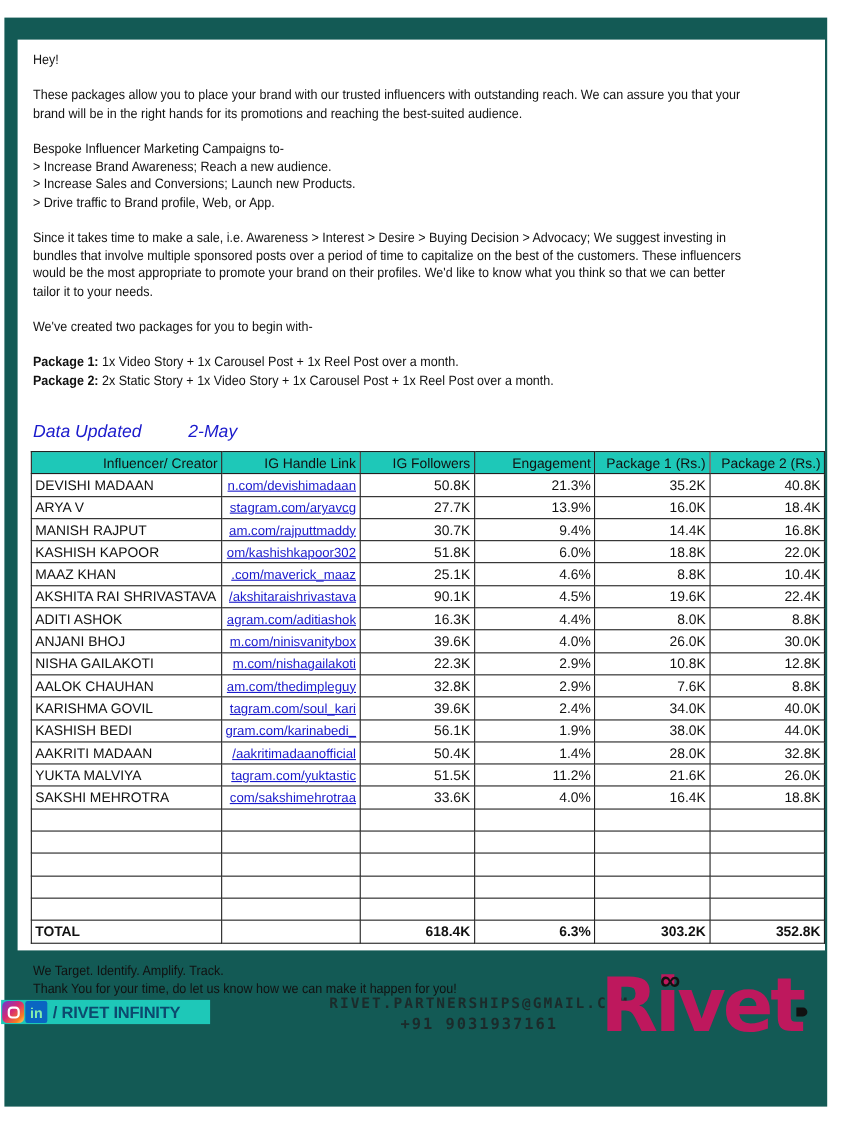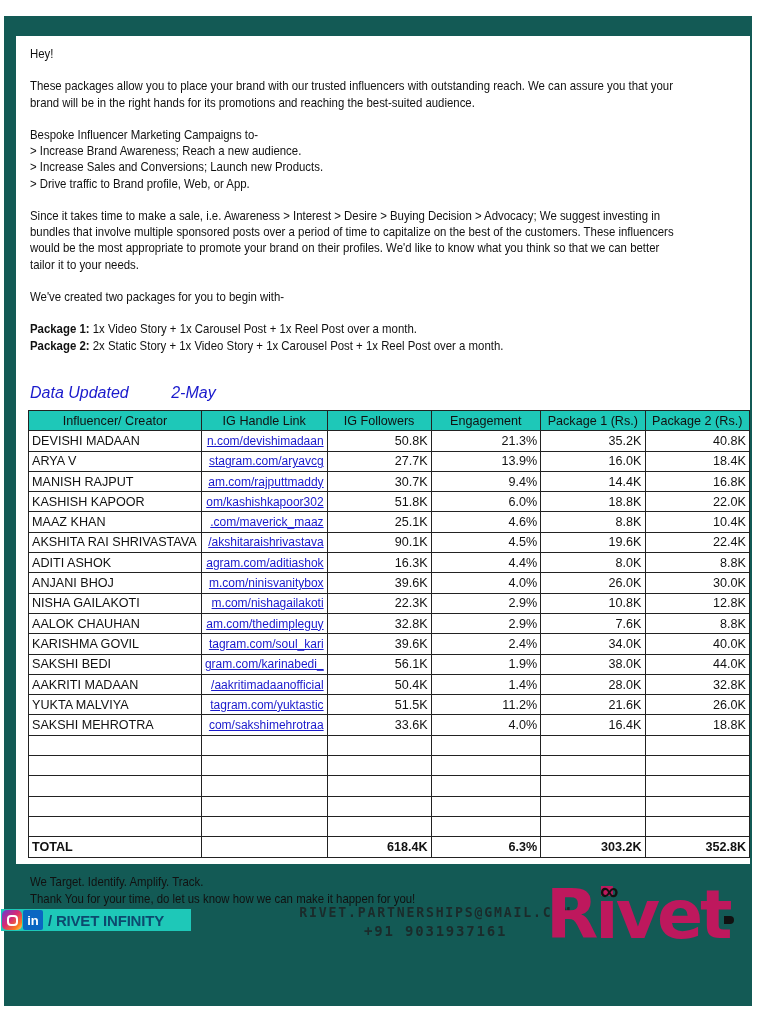--- a/index.html
+++ b/index.html
@@ -11,36 +11,36 @@
              transform:scaleX(0.92); transform-origin:left top; }
   .content p { margin:0; }
   .gap { height:16.2px; }
   .bold { font-weight:bold; }
   .updated { position:absolute; left:14px; top:348px; font-size:16px; font-style:italic; color:#1a1acc; }
   .updated span:last-child { margin-left:38px; }
 
   table.data { position:absolute; left:12px; top:374px; border-collapse:collapse; table-layout:fixed;
                font-size:12.6px; color:#111; }
   table.data td, table.data th { border:1.4px solid #222; height:19.3px; padding:0 3px; white-space:nowrap; overflow:hidden; }
-  table.data th { background:#1ec8b8; font-weight:normal; text-align:center; }
+  table.data th { background:#1ec8b8; font-weight:normal; text-align:right; }
   table.data td.num { text-align:right; }
   table.data td.link { color:#1a1acc; text-decoration:underline; font-size:12px; text-align:right; direction:rtl; }
   table.data td.link span { direction:ltr; unicode-bidi:bidi-override; }
   table.data tr.total td { font-weight:bold; }
 
   .closing { position:absolute; left:14px; top:838px; font-size:12.4px; line-height:16.5px; color:#111;
              transform:scaleX(0.92); transform-origin:left top; }
   .closing p { margin:0; }
 
   .social { position:absolute; left:1px; top:909px; height:22px; width:190px; background:#1ec8b8; display:flex; align-items:center; }
   .ig { width:20px; height:20px; border-radius:5px; margin-left:1px;
         background:linear-gradient(135deg,#6a3bd1 0%,#d62976 45%,#fa7e1e 80%,#feda75 100%);
         display:flex; align-items:center; justify-content:center; }
   .ig::before { content:""; width:11px; height:11px; border:2px solid #fff; border-radius:4px; box-sizing:border-box; }
-  .li { width:20px; height:20px; background:#0a66c2; color:#ffffff; font-weight:bold; font-size:13px;
+  .li { width:20px; height:20px; background:#0a66c2; color:#86efac; font-weight:bold; font-size:13px;
         display:flex; align-items:center; justify-content:center; margin-left:1px; border-radius:2px; }
   .social-text { font-weight:bold; font-size:15px; color:#0c4a6e; margin-left:5px; letter-spacing:-0.2px; }
 
   .contact { position:absolute; right:196px; top:903px; text-align:center; color:#1b2b2b; font-weight:bold;
              font-family:"DejaVu Sans Mono", monospace; letter-spacing:1.8px; line-height:19px; }
   .contact .email { font-size:13.2px; }
   .contact .phone { font-size:14px; }
 
   .logo { position:absolute; left:546px; top:880px; width:190px; height:70px; }
   .logo .word { position:absolute; left:0; top:0; font-size:68px; font-weight:bold; color:#be185d;
@@ -183,21 +183,21 @@
         </tr>
         <tr>
           <td>KARISHMA GOVIL</td>
           <td class="link"><span>tagram.com/soul_kari</span></td>
           <td class="num">39.6K</td>
           <td class="num">2.4%</td>
           <td class="num">34.0K</td>
           <td class="num">40.0K</td>
         </tr>
         <tr>
-          <td>SAKSHI BEDI</td>
+          <td>KASHISH BEDI</td>
           <td class="link"><span>gram.com/karinabedi_</span></td>
           <td class="num">56.1K</td>
           <td class="num">1.9%</td>
           <td class="num">38.0K</td>
           <td class="num">44.0K</td>
         </tr>
         <tr>
           <td>AAKRITI MADAAN</td>
           <td class="link"><span>/aakritimadaanofficial</span></td>
           <td class="num">50.4K</td>

